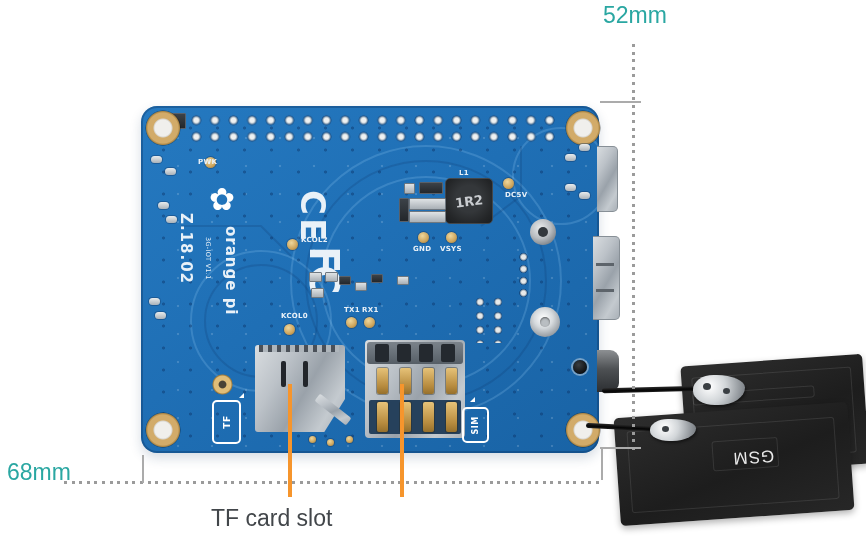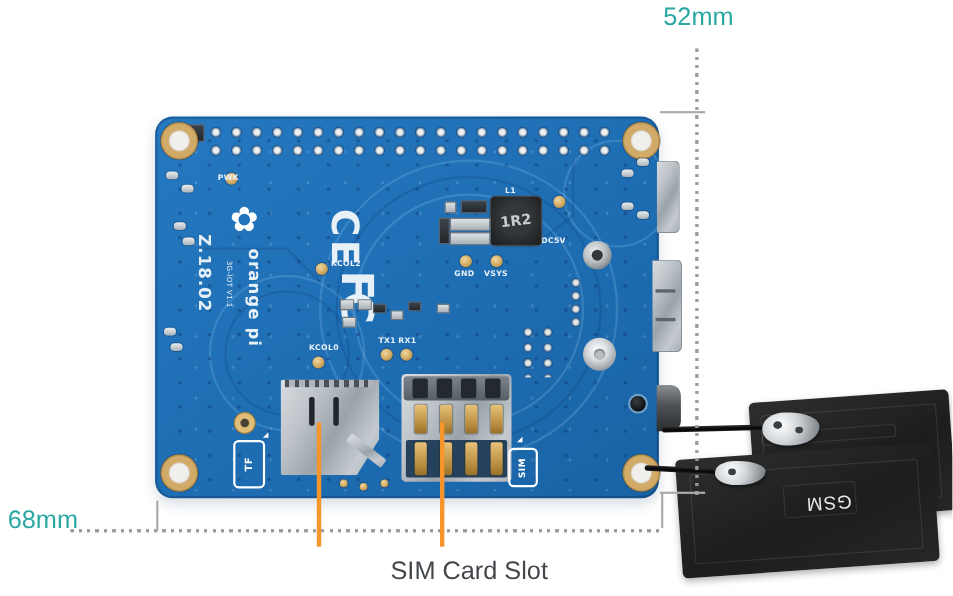--- a/index.html
+++ b/index.html
@@ -135,21 +135,21 @@
     <div class="pad" style="left:143px;top:218px;"></div>
     <div class="sk" style="left:203px;top:200px;">TX1</div>
     <div class="pad" style="left:205px;top:211px;"></div>
     <div class="sk" style="left:221px;top:200px;text-align:right;">RX1</div>
     <div class="pad" style="left:223px;top:211px;"></div>
     <div class="pad" style="left:277px;top:126px;"></div>
     <div class="sk" style="left:272px;top:139px;">GND</div>
     <div class="pad" style="left:305px;top:126px;"></div>
     <div class="sk" style="left:299px;top:139px;">VSYS</div>
     <div class="pad" style="left:362px;top:72px;"></div>
-    <div class="sk" style="left:351px;top:85px;margin-top:24px;">DC5V</div>
+    <div class="sk" style="left:364px;top:85px;">DC5V</div>
 
     <div class="sk" style="left:318px;top:63px;">L1</div>
     <div class="ind">
       <span>1R2</span>
     </div>
     <div class="smd-dark" style="left:278px;top:76px;width:22px;height:10px;"></div>
     <div class="smd" style="left:263px;top:77px;width:9px;height:9px;"></div>
     <div class="smd" style="left:268px;top:92px;width:35px;height:10px;"></div>
     <div class="smd" style="left:268px;top:105px;width:35px;height:10px;"></div>
     <div class="smd-dark" style="left:258px;top:92px;width:8px;height:22px;"></div>
@@ -244,15 +244,15 @@
   <div class="tick-h" style="left:600px;top:101px;width:41px;"></div>
   <div class="tick-h" style="left:600px;top:447px;width:41px;"></div>
 
   <div class="dim-label" style="left:7px;top:459px;">68mm</div>
   <div class="hline" style="left:64px;top:481px;width:537px;"></div>
   <div class="tick-v" style="left:142px;top:455px;height:28px;"></div>
   <div class="tick-v" style="left:601px;top:449px;height:31px;"></div>
 
   <div class="leader" style="left:288px;top:384px;height:113px;"></div>
   <div class="leader" style="left:400px;top:384px;height:113px;"></div>
-  <div class="callout" style="left:355px;top:505px;">SIM Card Slot</div>
+  <div class="callout" style="left:211px;top:505px;">TF card slot</div>
 
 </div>
 
 </body></html>

